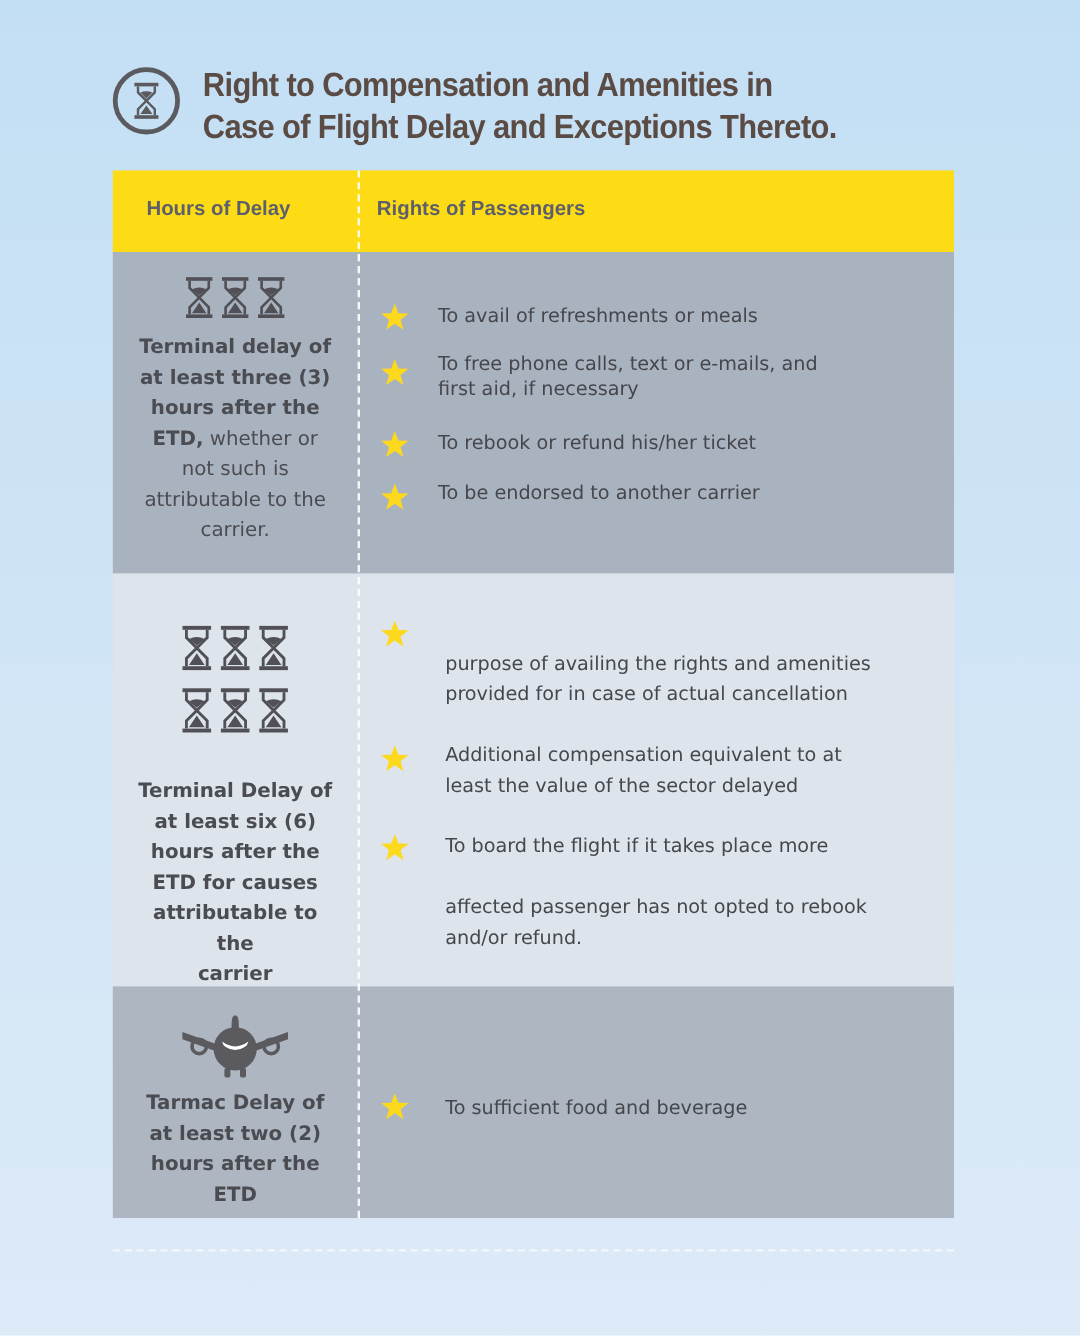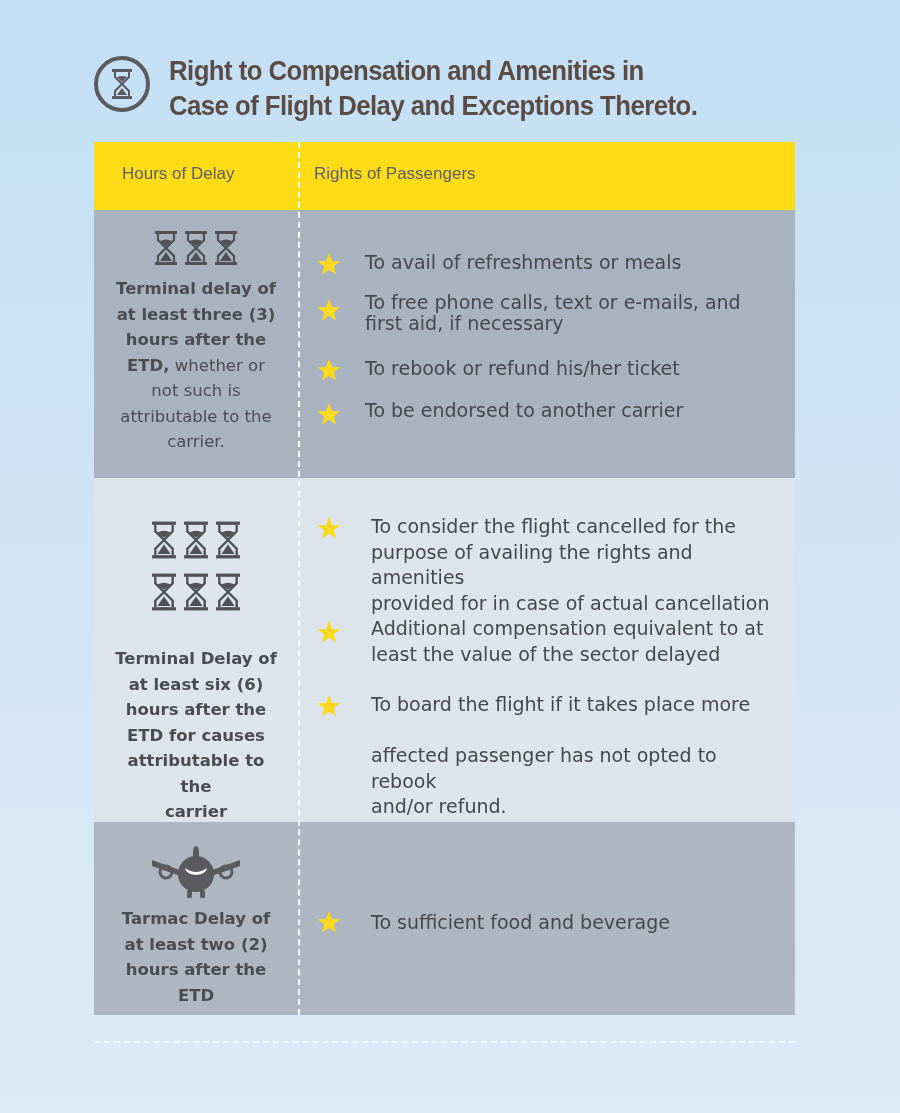--- a/index.html
+++ b/index.html
@@ -25,21 +25,21 @@
   }
   .table {
     position: absolute; left: 94px; top: 142px; width: 701px; height: 873px;
   }
   .header {
     position: absolute; left: 0; top: 0; width: 701px; height: 68px;
     background: #fddc16;
   }
   .hdr-label {
     position: absolute; top: 22px; font-family: "Liberation Sans", sans-serif;
-    font-weight: normal; font-size: 17px; color: #5d5f6a;
+    font-weight: bold; font-size: 17px; color: #5d5f6a;
   }
   .row { position: absolute; left: 0; width: 701px; }
   .row1 { top: 68px; height: 268px; background: #a9b3bf; }
   .row2 { top: 336px; height: 344px; background: #dde4ec; }
   .row3 { top: 680px; height: 193px; background: #adb6c1; }
   .divider {
     position: absolute; left: 204px; top: 0; width: 0; height: 873px;
     border-left: 2px dashed #ffffff; opacity: 0.9;
   }
   .left-cell {
@@ -50,21 +50,21 @@
     margin: 0; padding: 0 20px;
   }
   .left-text b { font-weight: bold; }
   .icons-row { display: flex; justify-content: center; gap: 6px; }
   .rights {
     position: absolute; left: 220px; width: 470px; margin: 0; padding: 0; list-style: none;
   }
   .right-item { position: absolute; left: 0; width: 470px; }
   .star { position: absolute; left: 0; width: 24px; height: 24px; }
   .right-text {
-    position: absolute; font-size: 19px; line-height: 25.5px; color: #46474d;
+    position: absolute; font-size: 16px; line-height: 25.5px; color: #46474d;
   }
   .bottom-dash {
     position: absolute; left: 94px; top: 1041px; width: 701px; height: 0;
     border-top: 2px dashed #f3f7fc;
   }
 </style>
 </head>
 <body>
 
 <div class="title-wrap">
@@ -206,21 +206,21 @@
         <span>ETD for causes</span><br>
         <span>attributable to the</span><br>
         <span>carrier</span>
       </p>
     </div>
     <div class="rights" style="top:0;">
       <div class="right-item" style="top:36px;">
         <svg class="star" style="left:3px;top:2px;" viewBox="0 0 24 24">
             <path d="M12 1 L15 9 L23.5 9.2 L16.8 14.4 L19.2 22.8 L12 17.8 L4.8 22.8 L7.2 14.4 L0.5 9.2 L9 9 Z" fill="#fdd91e"></path>
           </svg>
-        <div class="right-text" style="left:57px;top:0;"><span>To consider the flight cancelled for the</span><br><span>purpose of availing the rights and amenities</span><br><span>provided for in case of actual cancellation</span></div>
+        <div class="right-text" style="left:57px;top:0;"><br><span>purpose of availing the rights and amenities</span><br><span>provided for in case of actual cancellation</span></div>
       </div>
       <div class="right-item" style="top:138px;">
         <svg class="star" style="left:3px;top:4px;" viewBox="0 0 24 24">
             <path d="M12 1 L15 9 L23.5 9.2 L16.8 14.4 L19.2 22.8 L12 17.8 L4.8 22.8 L7.2 14.4 L0.5 9.2 L9 9 Z" fill="#fdd91e"></path>
           </svg>
         <div class="right-text" style="left:57px;top:0;"><span>Additional compensation equivalent to at</span><br><span>least the value of the sector delayed</span></div>
       </div>
       <div class="right-item" style="top:214px;">
         <svg class="star" style="left:3px;top:2px;" viewBox="0 0 24 24">
             <path d="M12 1 L15 9 L23.5 9.2 L16.8 14.4 L19.2 22.8 L12 17.8 L4.8 22.8 L7.2 14.4 L0.5 9.2 L9 9 Z" fill="#fdd91e"></path>

